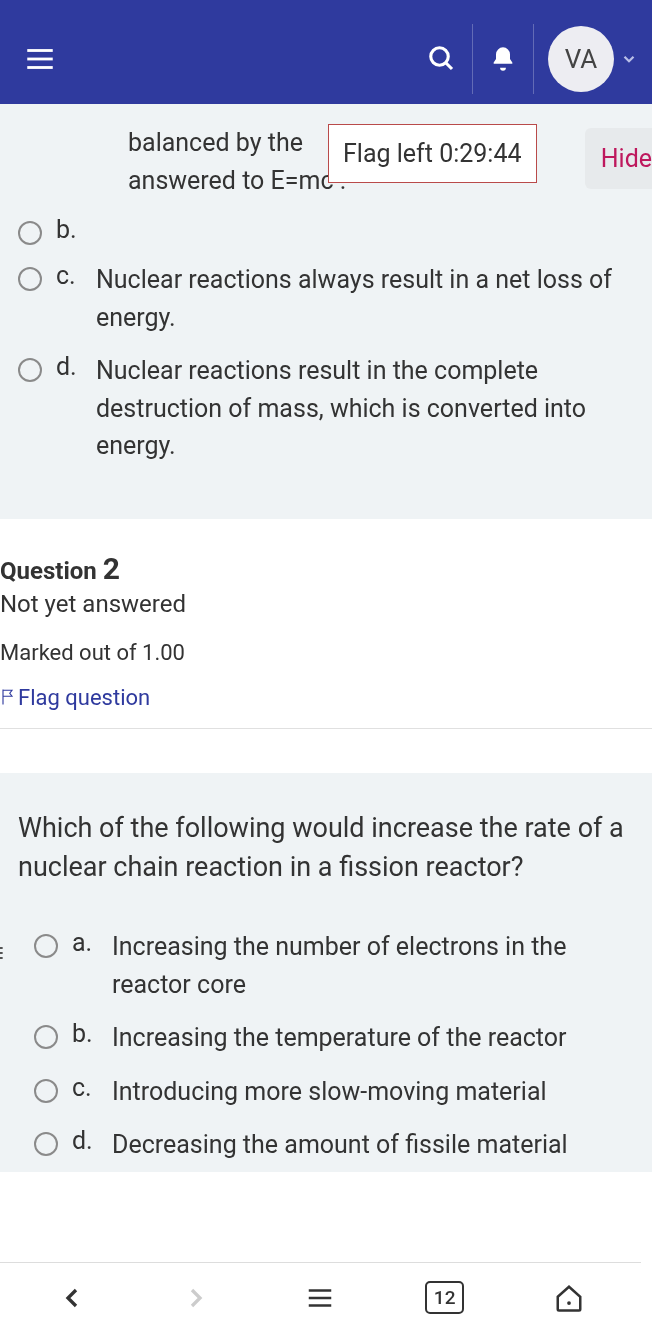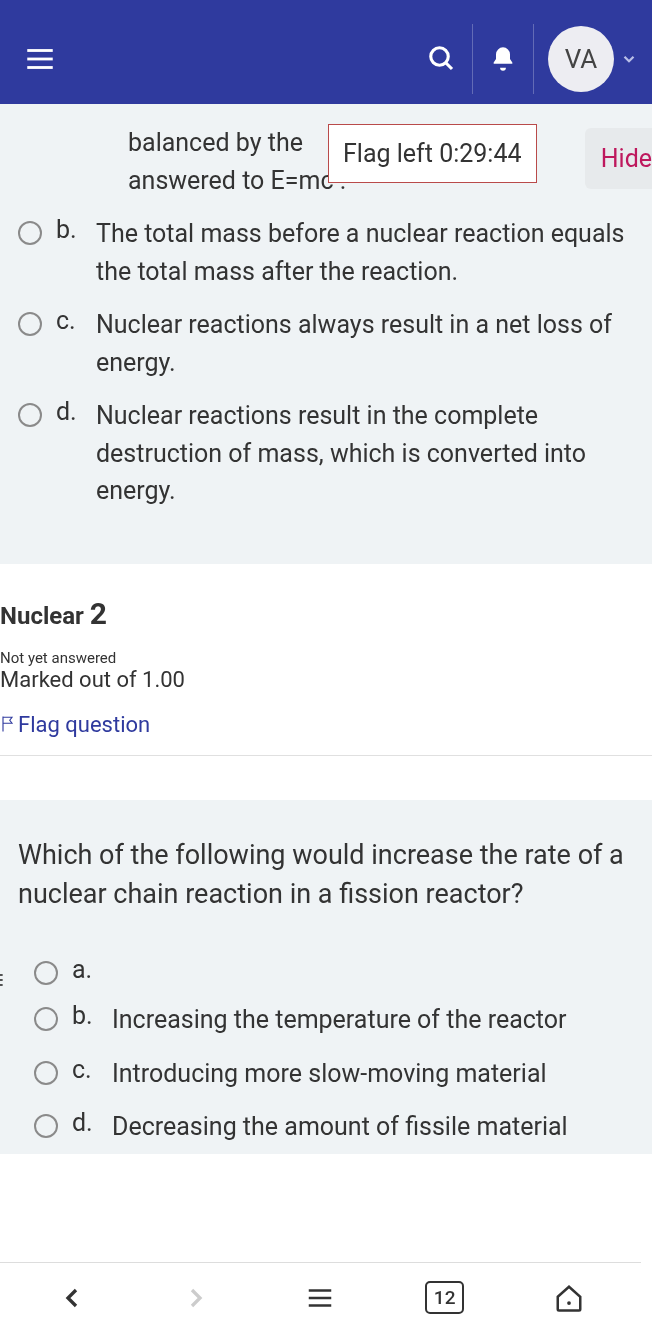--- a/index.html
+++ b/index.html
@@ -24,22 +24,22 @@
 .opt-letter { width: 26px; font-size: 25px; color: #333; flex-shrink: 0; margin-top: 0; }
 .opt-text { font-size: 25px; color: #333; line-height: 1.5; flex: 1; }
 .indent-text { padding-left: 110px; font-size: 25px; color: #333; line-height: 1.5; }
 
 .timer-box { position: absolute; top: 20px; left: 328px; background: #fff; border: 1px solid #b94a4a; padding: 14px 14px; font-size: 25px; color: #333; z-index: 5; }
 .hide-btn { position: absolute; top: 24px; right: 0; background: #e7eaec; padding: 16px 0 16px 16px; font-size: 25px; color: #be185d; z-index: 4; border-top-left-radius: 6px; border-bottom-left-radius: 6px; }
 
 .q-header { background: #fff; padding: 32px 0 18px 0; border-bottom: 1px solid #e0e0e0; }
 .q-title { font-size: 24px; font-weight: bold; color: #333; }
 .q-title .num { font-size: 30px; }
-.q-status { font-size: 15px; color: #333; margin-top: 18px; }
-.q-marks { font-size: 22px; color: #333; }
+.q-status { font-size: 24px; color: #333; margin-top: 4px; }
+.q-marks { font-size: 22px; color: #333; margin-top: 22px; }
 .flag-link { display: flex; align-items: center; font-size: 22px; color: #2f3a9e; margin-top: 20px; }
 
 .q2-block { background: #eff3f5; padding: 36px 18px 0 18px; margin-top: 44px; }
 .q-prompt { font-size: 27px; color: #333; line-height: 1.48; margin-bottom: 30px; }
 .side-handle { position: absolute; left: 0; width: 28px; height: 44px; background: #eff3f5; display: flex; align-items: center; justify-content: center; color: #333; }
 
 .bottom-nav { position: absolute; bottom: 0; left: 0; right: 11px; height: 70px; background: #fff; border-top: 1px solid #ddd; display: flex; align-items: center; justify-content: space-around; padding: 0 10px; }
 .bn-btn { width: 50px; height: 50px; display: flex; align-items: center; justify-content: center; }
 .tab-badge { border: 2.5px solid #333; border-radius: 5px; padding: 3px 7px; font-size: 19px; font-weight: 500; color: #333; }
 </style>
@@ -84,38 +84,37 @@
   <div class="timer-box">Flag left 0:29:44</div>
   <div class="hide-btn">Hide</div>
 
   <div class="q1-block">
     <div class="indent-text" style="padding-top:20px;">balanced by the</div>
     <div class="indent-text" style="padding-bottom:6px;">answered to E=mc .</div>
     <div class="q-options">
       <div class="opt-row">
         <div class="radio"></div>
         <div class="opt-letter">b.</div>
-        <div class="opt-text">The total mass before a nuclear reaction equals the total mass after the reaction.</div>
       </div>
       <div class="opt-row">
         <div class="radio"></div>
         <div class="opt-letter">c.</div>
         <div class="opt-text">Nuclear reactions always result in a net loss of energy.</div>
       </div>
       <div class="opt-row">
         <div class="radio"></div>
         <div class="opt-letter">d.</div>
         <div class="opt-text">Nuclear reactions result in the complete destruction of mass, which is converted into energy.</div>
       </div>
     </div>
   </div>
 
   <div class="q-header">
     <div class="q-title">
-      <span>Nuclear </span><span class="num">2</span>
+      <span>Question </span><span class="num">2</span>
     </div>
     <div class="q-status">Not yet answered</div>
     <div class="q-marks">Marked out of 1.00</div>
     <div class="flag-link">
       <svg width="18" height="22" viewBox="0 0 24 24" fill="none" stroke="#2f3a9e" stroke-width="1.5">
           <path d="M4 2v20M4 3h12l-3 4 3 4H4"></path>
         </svg>
       <span>Flag question</span>
     </div>
   </div>
@@ -126,20 +125,21 @@
       <svg width="20" height="20" viewBox="0 0 24 24" stroke="#333" stroke-width="2">
           <line x1="4" y1="6" x2="20" y2="6"></line>
           <line x1="4" y1="12" x2="20" y2="12"></line>
           <line x1="4" y1="18" x2="20" y2="18"></line>
         </svg>
     </div>
     <div class="q-options" style="padding-left:16px;">
       <div class="opt-row">
         <div class="radio"></div>
         <div class="opt-letter">a.</div>
+        <div class="opt-text">Increasing the number of electrons in the reactor core</div>
       </div>
       <div class="opt-row">
         <div class="radio"></div>
         <div class="opt-letter">b.</div>
         <div class="opt-text">Increasing the temperature of the reactor</div>
       </div>
       <div class="opt-row">
         <div class="radio"></div>
         <div class="opt-letter">c.</div>
         <div class="opt-text">Introducing more slow-moving material</div>

